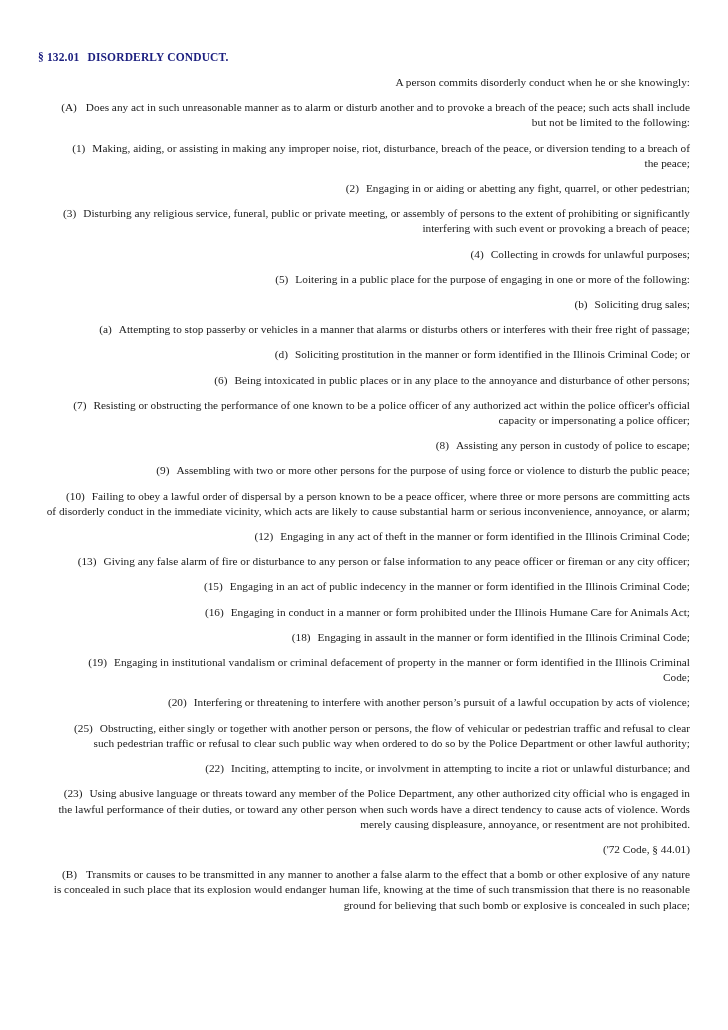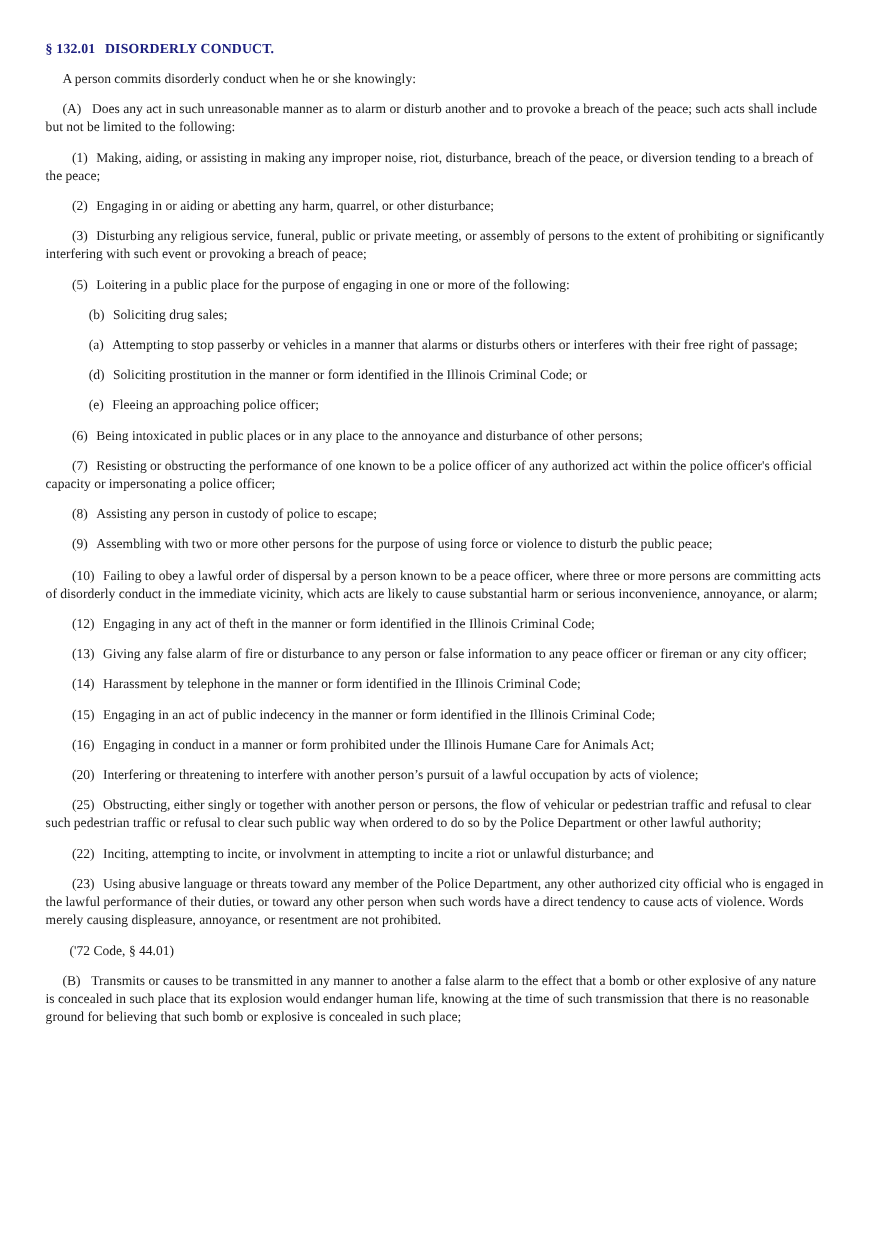--- a/index.html
+++ b/index.html
@@ -15,42 +15,42 @@
     font-family: "Liberation Serif", "DejaVu Serif", serif;
     color: #1a1a1a;
     -webkit-font-smoothing: antialiased;
   }
 
   .page {
     position: relative;
     width: 728px;
     height: 1030px;
     box-sizing: border-box;
-    padding: 0 38px;
+    padding: 16px 38px;
   }
 
   
   .section-heading {
     font-size: 11.5px;
     font-weight: bold;
     color: #1d2080;
     margin: 0;
     padding-top: 34px;
     padding-bottom: 0;
     letter-spacing: 0.15px;
     line-height: 15px;
   }
 
   
   .para {
     font-size: 11.3px;
     line-height: 15.2px;
     margin: 0;
     padding-top: 10px;
-    text-align: left;
+    text-align: right;
     color: #1a1a1a;
   }
 
   
   .lvl-intro { text-indent: 14px; }
 
   
   .lvl-alpha { text-indent: 14px; font-family: Liberation Serif, serif; }
 
   
@@ -80,43 +80,44 @@
 <div class="page">
 
   <h1 class="section-heading"><span>§ 132.01</span><span class="gap-head"></span><span>DISORDERLY CONDUCT.</span></h1>
 
   <p class="para lvl-intro">A person commits disorderly conduct when he or she knowingly:</p>
 
   <p class="para lvl-alpha"><span class="tag">(A)</span><span class="gap-wide"></span><span>Does any act in such unreasonable manner as to alarm or disturb another and to provoke a breach of the peace; such acts shall include but not be limited to the following:</span></p>
 
   <div>
     <p class="para lvl-num"><span class="tag">(1)</span><span class="gap"></span><span>Making, aiding, or assisting in making any improper noise, riot, disturbance, breach of the peace, or diversion tending to a breach of the peace;</span></p>
-    <p class="para lvl-num"><span class="tag">(2)</span><span class="gap"></span><span>Engaging in or aiding or abetting any harm, quarrel, or other disturbance;</span></p>
+    <p class="para lvl-num"><span class="tag">(2)</span><span class="gap"></span><span>Engaging in or aiding or abetting any fight, quarrel, or other pedestrian;</span></p>
     <p class="para lvl-num"><span class="tag">(3)</span><span class="gap"></span><span>Disturbing any religious service, funeral, public or private meeting, or assembly of persons to the extent of prohibiting or significantly interfering with such event or provoking a breach of peace;</span></p>
+    <p class="para lvl-num"><span class="tag">(4)</span><span class="gap"></span><span>Collecting in crowds for unlawful purposes;</span></p>
     <p class="para lvl-num"><span class="tag">(5)</span><span class="gap"></span><span>Loitering in a public place for the purpose of engaging in one or more of the following:</span></p>
   </div>
 
   <div>
     <p class="para lvl-sub"><span class="tag">(b)</span><span class="gap"></span><span>Soliciting drug sales;</span></p>
     <p class="para lvl-sub"><span class="tag">(a)</span><span class="gap"></span><span>Attempting to stop passerby or vehicles in a manner that alarms or disturbs others or interferes with their free right of passage;</span></p>
     <p class="para lvl-sub"><span class="tag">(d)</span><span class="gap"></span><span>Soliciting prostitution in the manner or form identified in the Illinois Criminal Code; or</span></p>
-    <p class="para lvl-sub"><span class="tag">(e)</span><span class="gap"></span><span>Fleeing an approaching police officer;</span></p>
   </div>
 
   <div>
     <p class="para lvl-num"><span class="tag">(6)</span><span class="gap"></span><span>Being intoxicated in public places or in any place to the annoyance and disturbance of other persons;</span></p>
     <p class="para lvl-num"><span class="tag">(7)</span><span class="gap"></span><span>Resisting or obstructing the performance of one known to be a police officer of any authorized act within the police officer's official capacity or impersonating a police officer;</span></p>
     <p class="para lvl-num"><span class="tag">(8)</span><span class="gap"></span><span>Assisting any person in custody of police to escape;</span></p>
     <p class="para lvl-num"><span class="tag">(9)</span><span class="gap"></span><span>Assembling with two or more other persons for the purpose of using force or violence to disturb the public peace;</span></p>
     <p class="para lvl-num"><span class="tag">(10)</span><span class="gap"></span><span>Failing to obey a lawful order of dispersal by a person known to be a peace officer, where three or more persons are committing acts of disorderly conduct in the immediate vicinity, which acts are likely to cause substantial harm or serious inconvenience, annoyance, or alarm;</span></p>
     <p class="para lvl-num"><span class="tag">(12)</span><span class="gap"></span><span>Engaging in any act of theft in the manner or form identified in the Illinois Criminal Code;</span></p>
     <p class="para lvl-num"><span class="tag">(13)</span><span class="gap"></span><span>Giving any false alarm of fire or disturbance to any person or false information to any peace officer or fireman or any city officer;</span></p>
-    <p class="para lvl-num"><span class="tag">(14)</span><span class="gap"></span><span>Harassment by telephone in the manner or form identified in the Illinois Criminal Code;</span></p>
     <p class="para lvl-num"><span class="tag">(15)</span><span class="gap"></span><span>Engaging in an act of public indecency in the manner or form identified in the Illinois Criminal Code;</span></p>
     <p class="para lvl-num"><span class="tag">(16)</span><span class="gap"></span><span>Engaging in conduct in a manner or form prohibited under the Illinois Humane Care for Animals Act;</span></p>
+    <p class="para lvl-num"><span class="tag">(18)</span><span class="gap"></span><span>Engaging in assault in the manner or form identified in the Illinois Criminal Code;</span></p>
+    <p class="para lvl-num"><span class="tag">(19)</span><span class="gap"></span><span>Engaging in institutional vandalism or criminal defacement of property in the manner or form identified in the Illinois Criminal Code;</span></p>
     <p class="para lvl-num"><span class="tag">(20)</span><span class="gap"></span><span>Interfering or threatening to interfere with another person’s pursuit of a lawful occupation by acts of violence;</span></p>
     <p class="para lvl-num"><span class="tag">(25)</span><span class="gap"></span><span>Obstructing, either singly or together with another person or persons, the flow of vehicular or pedestrian traffic and refusal to clear such pedestrian traffic or refusal to clear such public way when ordered to do so by the Police Department or other lawful authority;</span></p>
     <p class="para lvl-num"><span class="tag">(22)</span><span class="gap"></span><span>Inciting, attempting to incite, or involvment in attempting to incite a riot or unlawful disturbance; and</span></p>
     <p class="para lvl-num"><span class="tag">(23)</span><span class="gap"></span><span>Using abusive language or threats toward any member of the Police Department, any other authorized city official who is engaged in the lawful performance of their duties, or toward any other person when such words have a direct tendency to cause acts of violence. Words merely causing displeasure, annoyance, or resentment are not prohibited.</span></p>
   </div>
 
   <p class="para lvl-cite">('72 Code, § 44.01)</p>
 
   <p class="para lvl-alpha"><span class="tag">(B)</span><span class="gap-wide"></span><span>Transmits or causes to be transmitted in any manner to another a false alarm to the effect that a bomb or other explosive of any nature is concealed in such place that its explosion would endanger human life, knowing at the time of such transmission that there is no reasonable ground for believing that such bomb or explosive is concealed in such place;</span></p>
 

